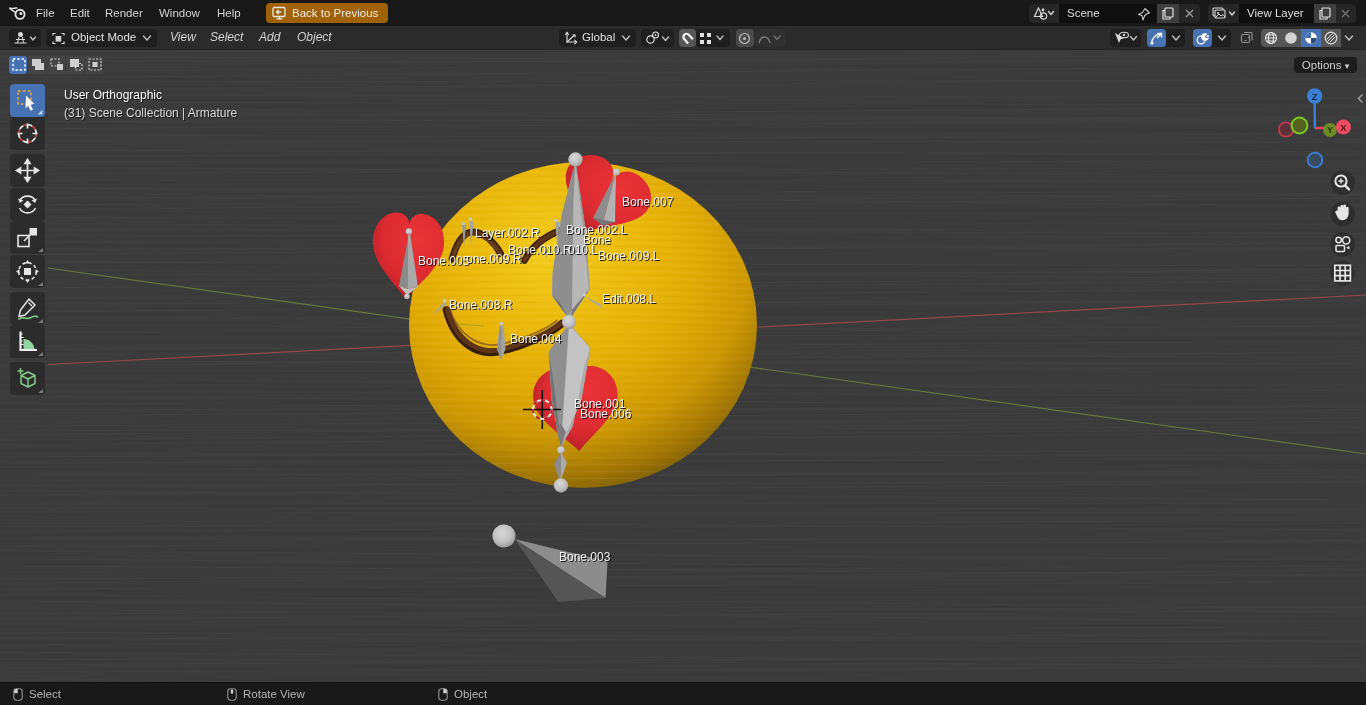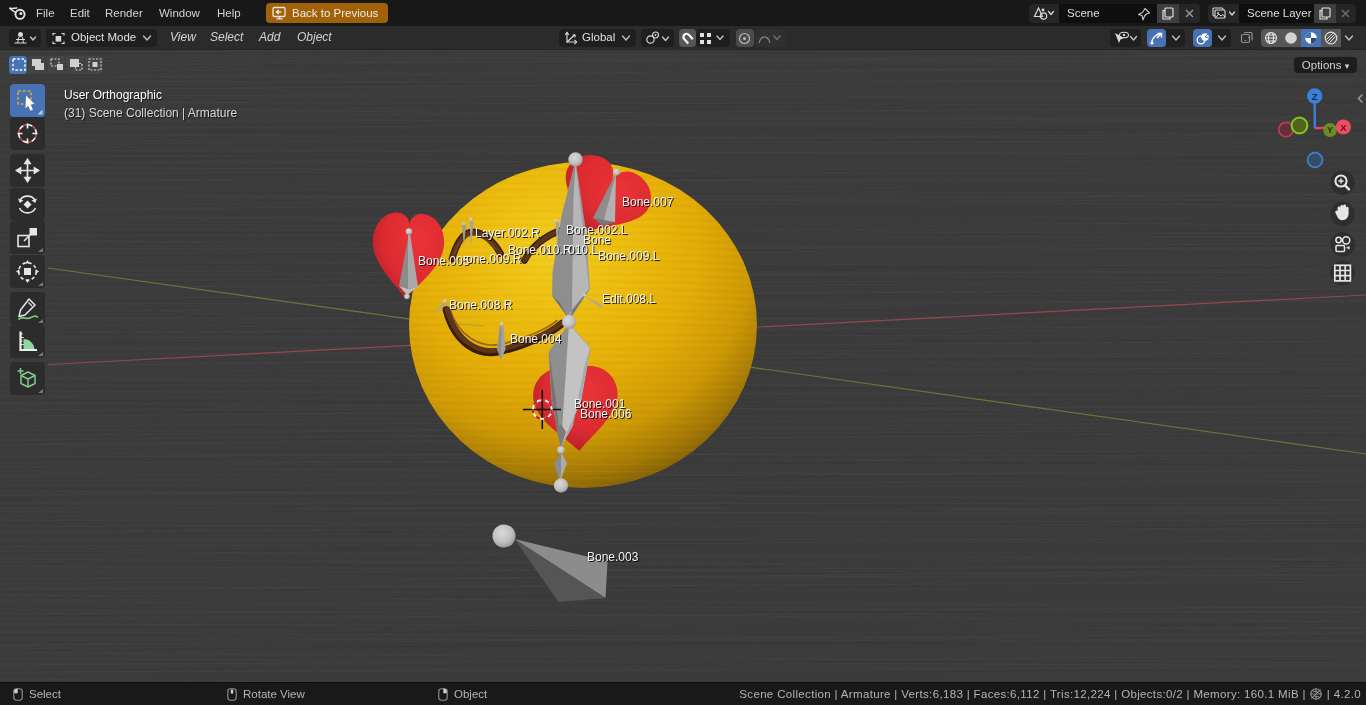--- a/index.html
+++ b/index.html
@@ -96,21 +96,21 @@
     <div class="sel" style="left:1208px;width:148px">
       <div class="selseg" style="left:0;width:31px;background:#262626;border-radius:4px 0 0 4px">
         <svg class="abs" style="left:4px;top:3px" width="24" height="13" viewBox="0 0 24 13">
           <rect x="1" y="1" width="10" height="8" rx="1" fill="none" stroke="#d8d8d8" stroke-width="1.1"></rect>
           <rect x="3" y="3" width="10" height="8" rx="1" fill="#262626" stroke="#d8d8d8" stroke-width="1.1"></rect>
           <circle cx="6" cy="6" r="1" fill="#d8d8d8"></circle>
           <path d="M4 10 l3 -3 l2 2 l2 -1.5 l2 2.5" fill="none" stroke="#d8d8d8" stroke-width="1"></path>
           <path d="M17.5 5 l2.5 3 l2.5 -3" stroke="#cfcfcf" stroke-width="1.4" fill="none" stroke-linecap="round" stroke-linejoin="round"></path>
         </svg>
       </div>
-      <span class="abs" style="left:39px;top:0;line-height:19px;font-size:11.5px;color:#dedede">Scene Layer</span>
+      <span class="abs" style="left:39px;top:0;line-height:19px;font-size:11.5px;color:#dedede">View Layer</span>
       <div class="selseg" style="left:106px;width:22px;background:#3e3e3e">
         <svg class="abs" style="left:4px;top:3px" width="14" height="13" viewBox="0 0 14 13">
           <rect x="4" y="1" width="8" height="9" rx="1" fill="none" stroke="#e2e2e2" stroke-width="1.2"></rect>
           <path d="M4 3.5 H2 V12 H9 V10" fill="none" stroke="#e2e2e2" stroke-width="1.2"></path>
         </svg>
       </div>
       <div class="selseg" style="left:128px;width:20px;background:#262626;border-radius:0 4px 4px 0">
         <svg class="abs" style="left:4px;top:4px" width="11" height="11" viewBox="0 0 11 11">
           <path d="M2 2 L9 9 M9 2 L2 9" stroke="#6f6f6f" stroke-width="1.4"></path>
         </svg>
@@ -852,39 +852,32 @@
   <div class="blabel" style="left:508px;top:195px">Bone.010.R</div>
   <div class="blabel" style="left:568px;top:195px">010.L</div>
   <div class="blabel" style="left:598px;top:201px">Bone.009.L</div>
   <div class="blabel" style="left:418px;top:206px">Bone.005</div>
   <div class="blabel" style="left:466px;top:204px">one.009.R</div>
   <div class="blabel" style="left:449px;top:250px">Bone.008.R</div>
   <div class="blabel" style="left:602px;top:244px">Edit.008.L</div>
   <div class="blabel" style="left:510px;top:284px">Bone.004</div>
   <div class="blabel" style="left:574px;top:349px">Bone.001</div>
   <div class="blabel" style="left:580px;top:359px">Bone.006</div>
-  <div class="blabel" style="left:587px;top:502px">Bone.003</div>
+  <div class="blabel" style="left:559px;top:502px">Bone.003</div>
   </div>
   <div id="statusbar" class="abs">
     <svg class="abs" style="left:13px;top:5px" width="10" height="13" viewBox="0 0 10 13">
       <rect x="0.8" y="0.8" width="8.4" height="11.4" rx="2.6" fill="none" stroke="#909090" stroke-width="1.1"></rect>
       <path d="M1.2 2.5 a3 3 0 0 1 3 -1.7 h0.5 v4.5 h-3.5 Z" fill="#cfcfcf"></path>
     </svg>
     <span class="sbtxt" style="left:29px">Select</span>
     <svg class="abs" style="left:227px;top:5px" width="10" height="13" viewBox="0 0 10 13">
       <rect x="0.8" y="0.8" width="8.4" height="11.4" rx="2.6" fill="none" stroke="#909090" stroke-width="1.1"></rect>
       <rect x="3.8" y="1.4" width="2.4" height="4.4" rx="1" fill="#cfcfcf"></rect>
     </svg>
     <span class="sbtxt" style="left:243px">Rotate View</span>
     <svg class="abs" style="left:438px;top:5px" width="10" height="13" viewBox="0 0 10 13">
       <rect x="0.8" y="0.8" width="8.4" height="11.4" rx="2.6" fill="none" stroke="#909090" stroke-width="1.1"></rect>
       <path d="M8.8 2.5 a3 3 0 0 0 -3 -1.7 h-0.5 v4.5 h3.5 Z" fill="#cfcfcf"></path>
     </svg>
     <span class="sbtxt" style="left:454px">Object</span>
-    <span class="sbtxt" style="right:5px;letter-spacing:0.34px">Scene Collection | Armature | Verts:6,183 | Faces:6,112 | Tris:12,224 | Objects:0/2 | Memory: 160.1 MiB | 
-      <svg style="vertical-align:-3px" width="14" height="14" viewBox="0 0 14 14">
-        <circle cx="7" cy="7" r="5.2" fill="none" stroke="#9a9a9a" stroke-width="1.1"></circle>
-        <path d="M1.8 7 H12.2 M7 1.8 V12.2 M3.2 3.4 C 5 5, 9 5, 10.8 3.4 M3.2 10.6 C 5 9, 9 9, 10.8 10.6" fill="none" stroke="#9a9a9a" stroke-width="1"></path>
-        <path d="M2.5 11.5 L11.5 2.5" stroke="#1b1b1b" stroke-width="2.4"></path>
-        <path d="M2.5 11.5 L11.5 2.5" stroke="#9a9a9a" stroke-width="1.1"></path>
-      </svg> | 4.2.0</span>
   </div>
 </div>
 
 </body></html>

